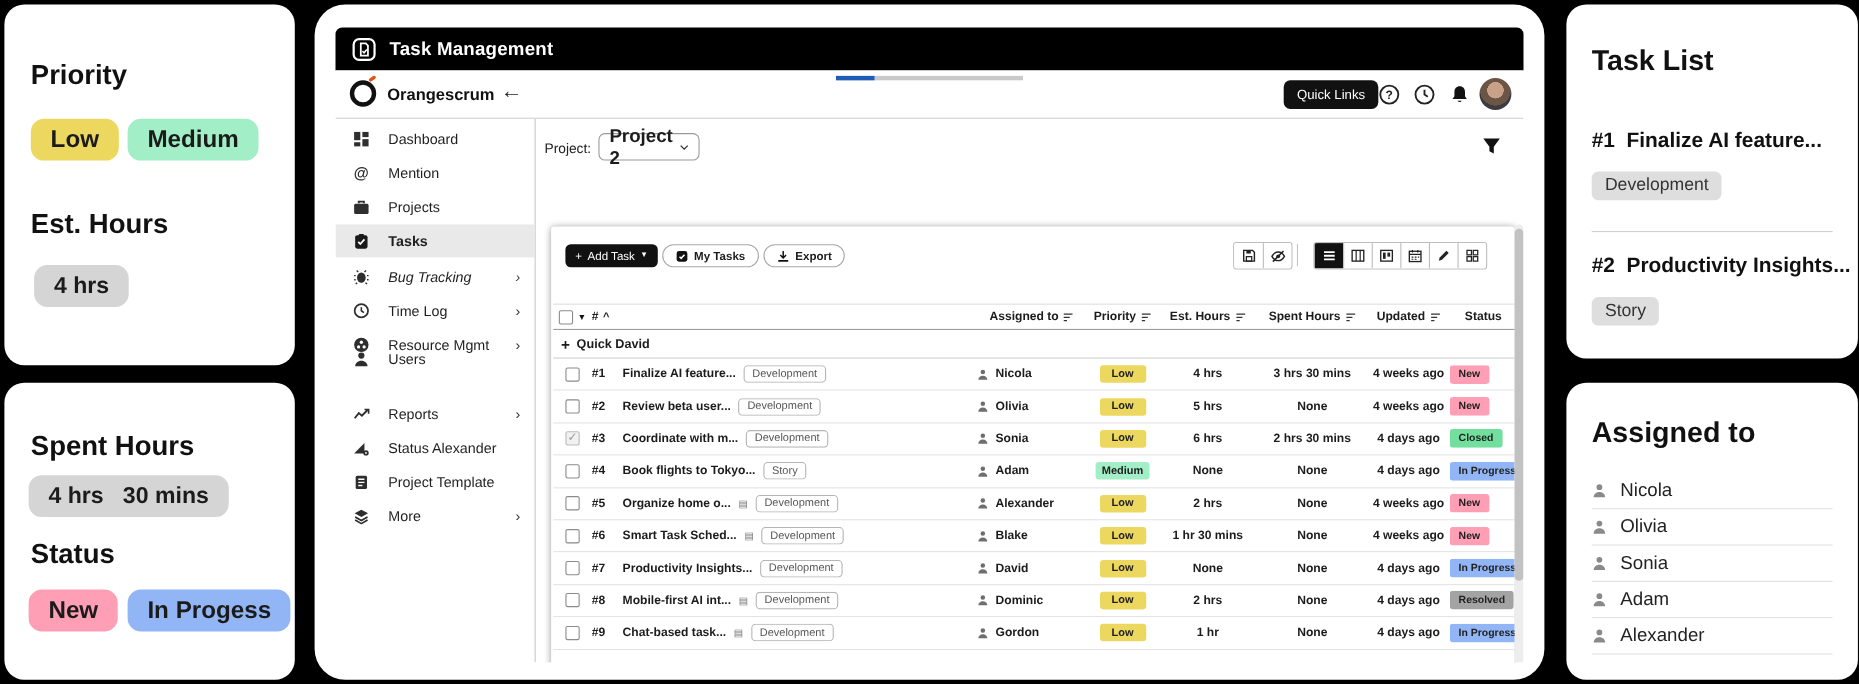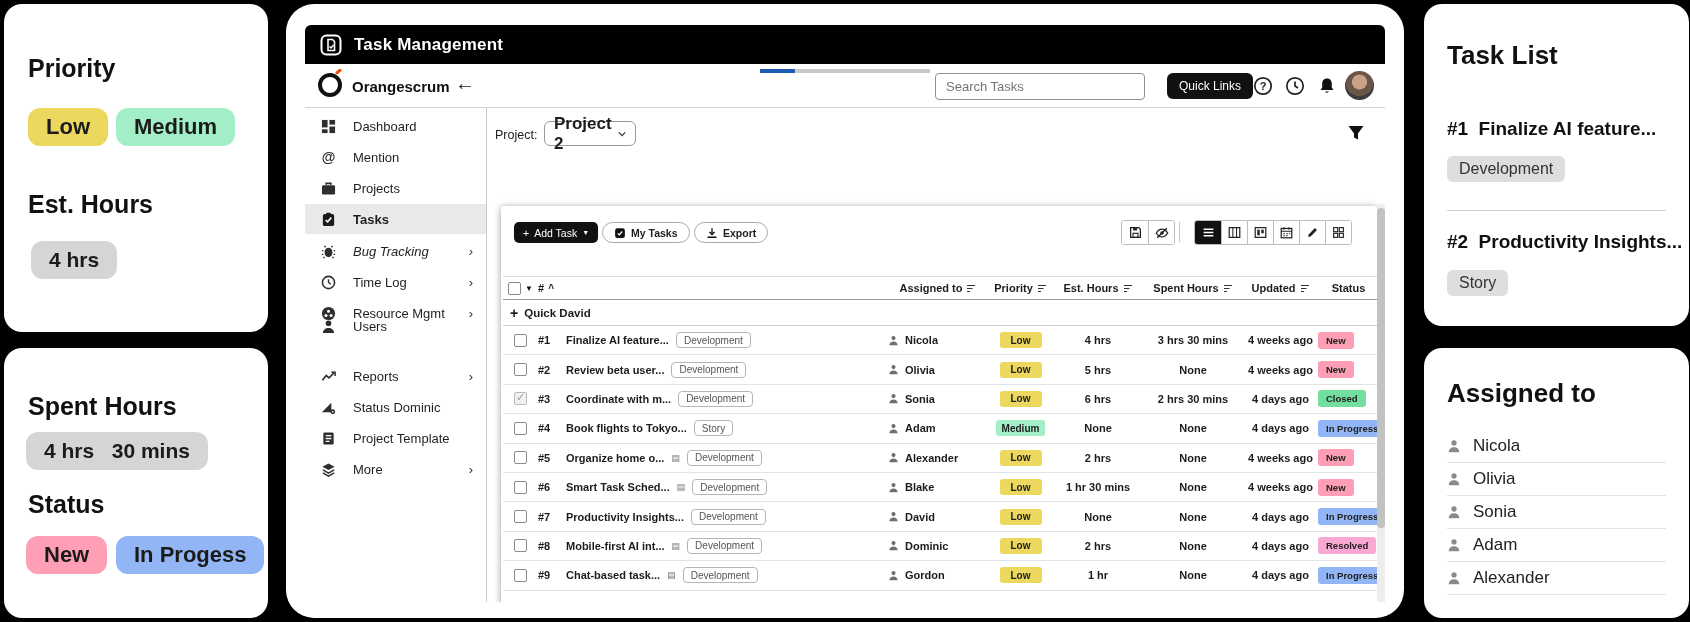--- a/index.html
+++ b/index.html
@@ -207,21 +207,20 @@
 
       <div class="abs" id="topscroll">
         <div class="thumb" style="background: rgb(31, 92, 181);"></div>
       </div>
 
       <div class="abs" id="appheader">
         <span class="logo-ring"></span>
         <span class="logo-tick"></span>
         <span class="brand">Orangescrum</span>
         <span class="collapse">←</span>
-        <input id="search" placeholder="Search Tasks" style="">
         <button id="quicklinks">Quick Links</button>
         <svg class="hd-ic" style="left:948px;" viewBox="0 0 20 20">
             <circle cx="10" cy="10" r="8.2" fill="none" stroke="#222" stroke-width="1.7"></circle>
             <text x="10" y="14" text-anchor="middle" font-size="11" font-weight="bold" fill="#222" font-family="Liberation Sans">?</text>
           </svg>
         <svg class="hd-ic" style="left:980px;" viewBox="0 0 20 20">
             <circle cx="10" cy="10" r="8.2" fill="none" stroke="#222" stroke-width="1.7"></circle>
             <path d="M10 5.5V10l3 2" fill="none" stroke="#222" stroke-width="1.7"></path>
           </svg>
         <svg class="hd-ic" style="left:1012px;" viewBox="0 0 20 20">
@@ -318,21 +317,21 @@
           <span class="chev">›</span>
         </div>
         <div class="nav-item" style="top:284px;">
           <span class="ic">
               <svg width="15" height="15" viewBox="0 0 16 16">
                 <path d="M1 13L11 3v10z" fill="#2e2e2e"></path>
                 <circle cx="12.5" cy="12.5" r="2.6" fill="#2e2e2e"></circle>
                 <circle cx="12.5" cy="12.5" r="0.9" fill="#fff"></circle>
               </svg>
             </span>
-          <span class="lbl">Status Dominic</span>
+          <span class="lbl">Status Alexander</span>
         </div>
         <div class="nav-item" style="top:315px;">
           <span class="ic">
               <svg width="15" height="15" viewBox="0 0 16 16">
                 <rect x="2.5" y="1.5" width="11" height="13" rx="1.5" fill="#2e2e2e"></rect>
                 <path d="M5 5h6M5 8h6M5 11h4" stroke="#fff" stroke-width="1.4"></path>
               </svg>
             </span>
           <span class="lbl">Project Template</span>
         </div>
@@ -680,21 +679,21 @@
                   <svg width="11" height="11" viewBox="0 0 16 16">
                     <circle cx="8" cy="4.5" r="3" fill="#6e6e6e"></circle>
                     <path d="M2 15c0-3.3 2.7-5.5 6-5.5s6 2.2 6 5.5z" fill="#6e6e6e"></path>
                   </svg>
                   <span>Dominic</span>
                 </span>
                 <span style="text-align:center;"><span class="pbadge" style="background: rgb(236, 215, 95);">Low</span></span>
                 <span class="num">2 hrs</span>
                 <span class="num">None</span>
                 <span class="num">4 days ago</span>
-                <span class="statuscell"><span class="sbadge" style="background: #f9a8d4;">Resolved</span></span>
+                <span class="statuscell"><span class="sbadge" style="background: #a3a3a3;">Resolved</span></span>
               </div>
 
               <div class="trow grid-cols">
                 <span style="display:flex;justify-content:center;">
                   <span class="cbx"></span>
                 </span>
                 <span class="rid">#9</span>
                 <span class="namecell">
                   <span class="tname">Chat-based task...</span>
                   <span class="sub-ic">▤</span>

